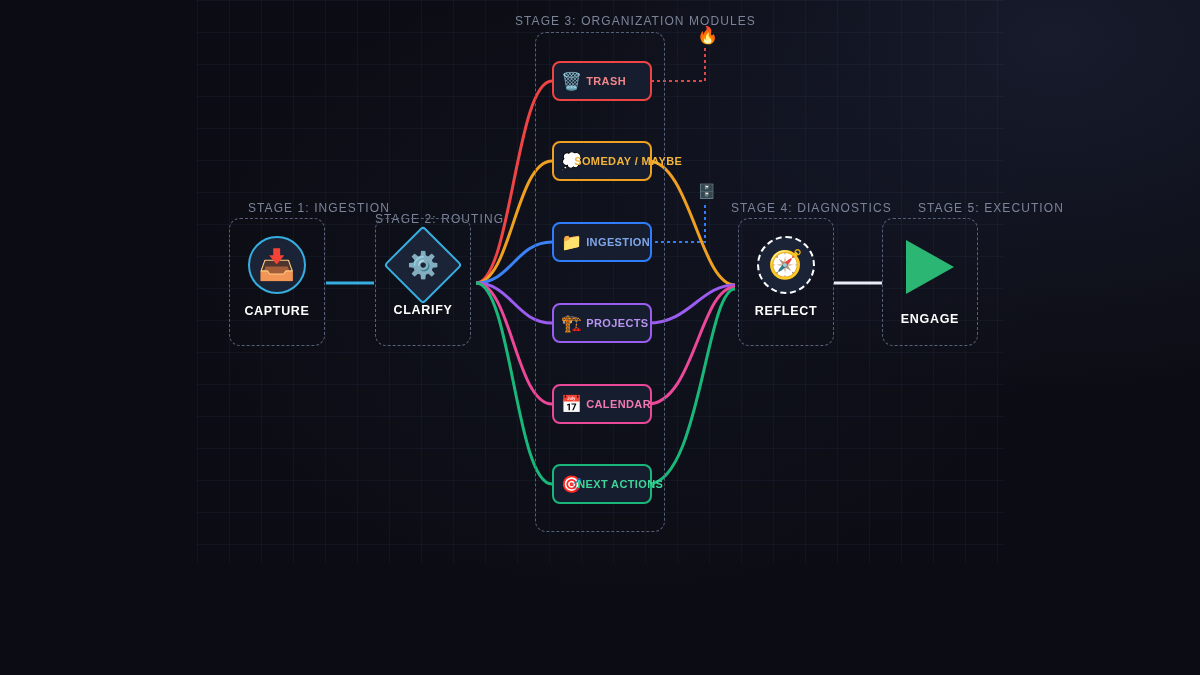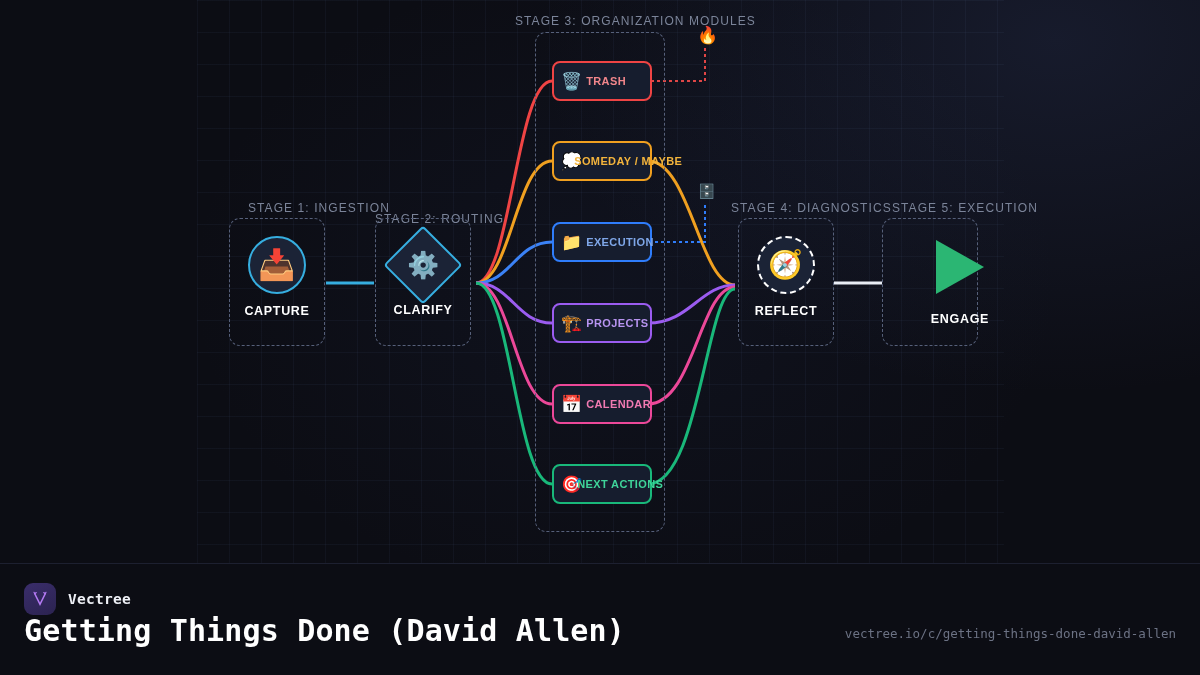--- a/index.html
+++ b/index.html
@@ -166,21 +166,21 @@
       <span class="mlabel" style="color:#f2868b;">TRASH</span>
     </div>
 
     <div class="module" style="left:552px; top:141px; border:2px solid #f0a020;">
       <span class="micon">💭</span>
       <span class="mlabel" style="color:#f3b43c;margin-left:-12px;">SOMEDAY / MAYBE</span>
     </div>
 
     <div class="module" style="left:552px; top:222px; border:2px solid #2f7dfb;">
       <span class="micon">📁</span>
-      <span class="mlabel" style="color:#7fa7e8;">EXECUTION</span>
+      <span class="mlabel" style="color:#7fa7e8;">INGESTION</span>
     </div>
 
     <div class="module" style="left:552px; top:303px; border:2px solid #9b5cf0;">
       <span class="micon">🏗️</span>
       <span class="mlabel" style="color:#b794f0;">PROJECTS</span>
     </div>
 
     <div class="module" style="left:552px; top:384px; border:2px solid #ec4899;">
       <span class="micon">📅</span>
       <span class="mlabel" style="color:#f07ab2;">CALENDAR</span>
@@ -196,36 +196,23 @@
 
     <div class="stage-label" style="left:731px; top:201px;">STAGE 4: DIAGNOSTICS</div>
     <div class="stage-box" style="left:738px; top:218px; width:96px; height:128px;"></div>
     <div class="node" style="left:738px; top:236px; width:96px;">
       <div class="circle reflect">
         <span style="font-size:28px;line-height:1;">🧭</span>
       </div>
       <div class="node-label">REFLECT</div>
     </div>
 
-    <div class="stage-label" style="left:892px; top:201px;">STAGE 5: EXECUTION</div>
+    <div class="stage-label" style="left:918px; top:201px;">STAGE 5: EXECUTION</div>
     <div class="stage-box" style="left:882px; top:218px; width:96px; height:128px;"></div>
-    <div class="node" style="left:912px; top:236px; width:96px;">
+    <div class="node" style="left:882px; top:236px; width:96px;">
       <div class="play-tri"></div>
       <div class="node-label" style="margin-top:18px;">ENGAGE</div>
     </div>
 
   </div>
 
-  <div class="footer">
-    <div class="brand">
-      <div class="brand-mark">
-        <svg width="18" height="18" viewBox="0 0 24 24" aria-hidden="true">
-          <path d="M5 5 L12 19 L19 5" fill="none" stroke="#b57bf5" stroke-width="2.1" stroke-linecap="round"></path>
-          <path d="M5 5 L4 3 M5 5 L7 3.4 M19 5 L20 3 M19 5 L17 3.4" stroke="#b57bf5" stroke-width="1.5" stroke-linecap="round"></path>
-        </svg>
-      </div>
-      <span class="brand-name">Vectree</span>
-    </div>
-    <div class="page-title">Getting Things Done (David Allen)</div>
-    <div class="page-url">vectree.io/c/getting-things-done-david-allen</div>
-  </div>
 
 </div>
 
 </body></html>

